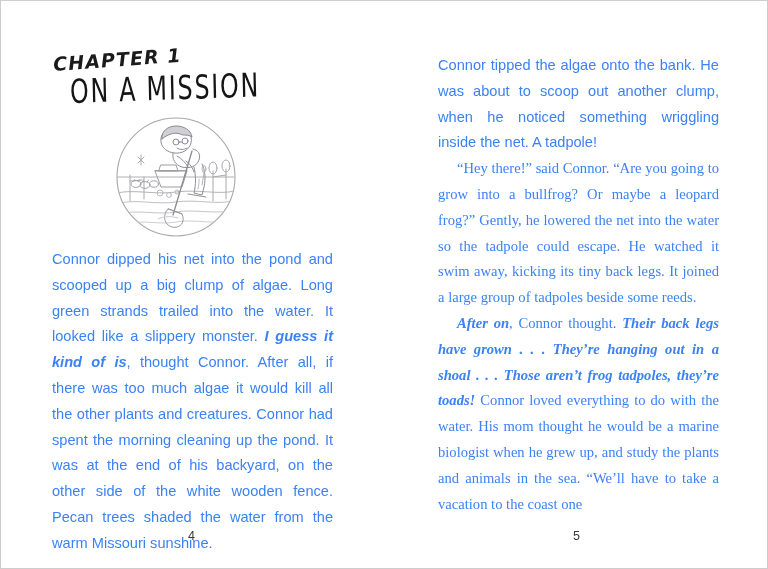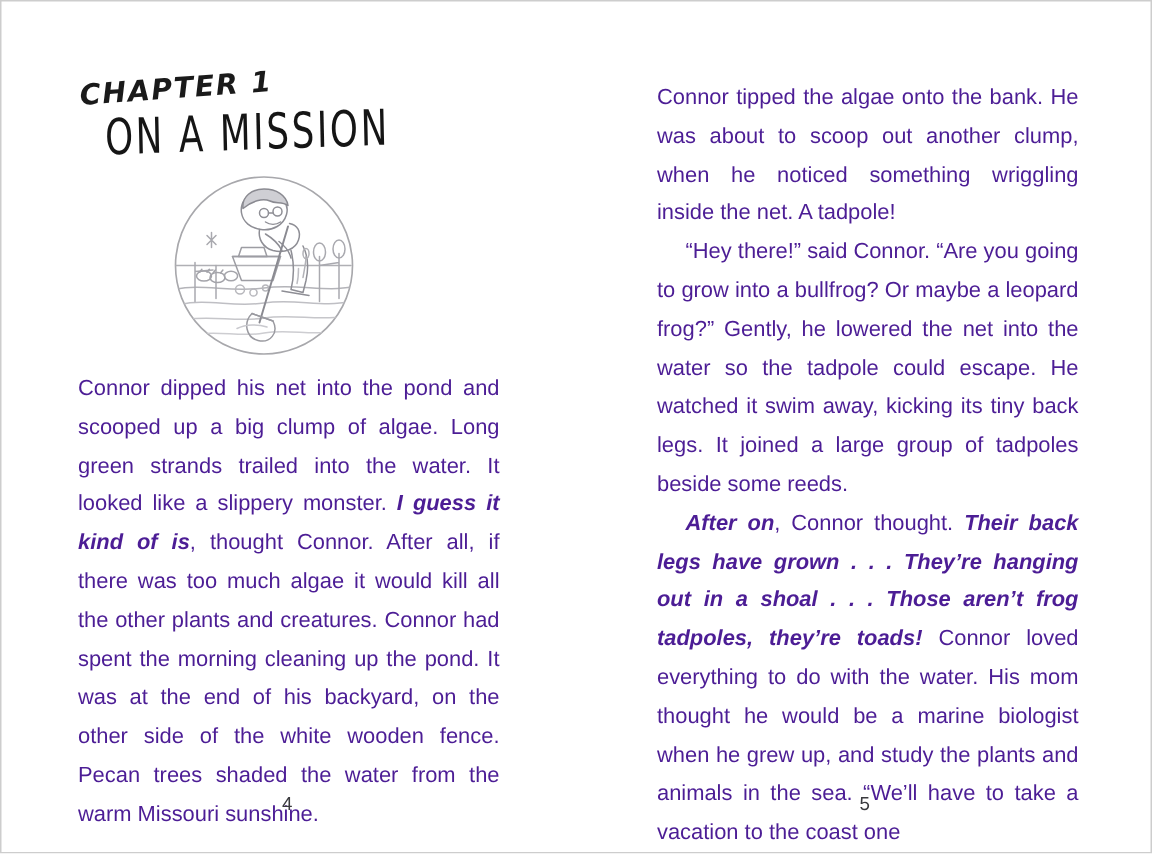--- a/index.html
+++ b/index.html
@@ -83,30 +83,31 @@
     top: 0;
     width: 124px;
     height: 124px;
   }
 
   
   .bodytext {
     font-family: "Liberation Sans", sans-serif;
     font-size: 14.6px;
     line-height: 25.8px;
-    color: #4c1d95;
+    color: #3b82f6;
     text-align: justify;
     text-justify: inter-word;
     hyphens: none;
   }
   .bodytext p {
     margin: 0;
   }
   .bodytext p.indent {
     text-indent: 19px;
+    font-family: Liberation Serif, serif;
   }
   .bodytext p.last-line-natural {
     text-align-last: left;
   }
   .bodytext em {
     font-style: italic;
     font-weight: 700;
   }
   .col-left .bodytext {
     margin-top: 4px;

